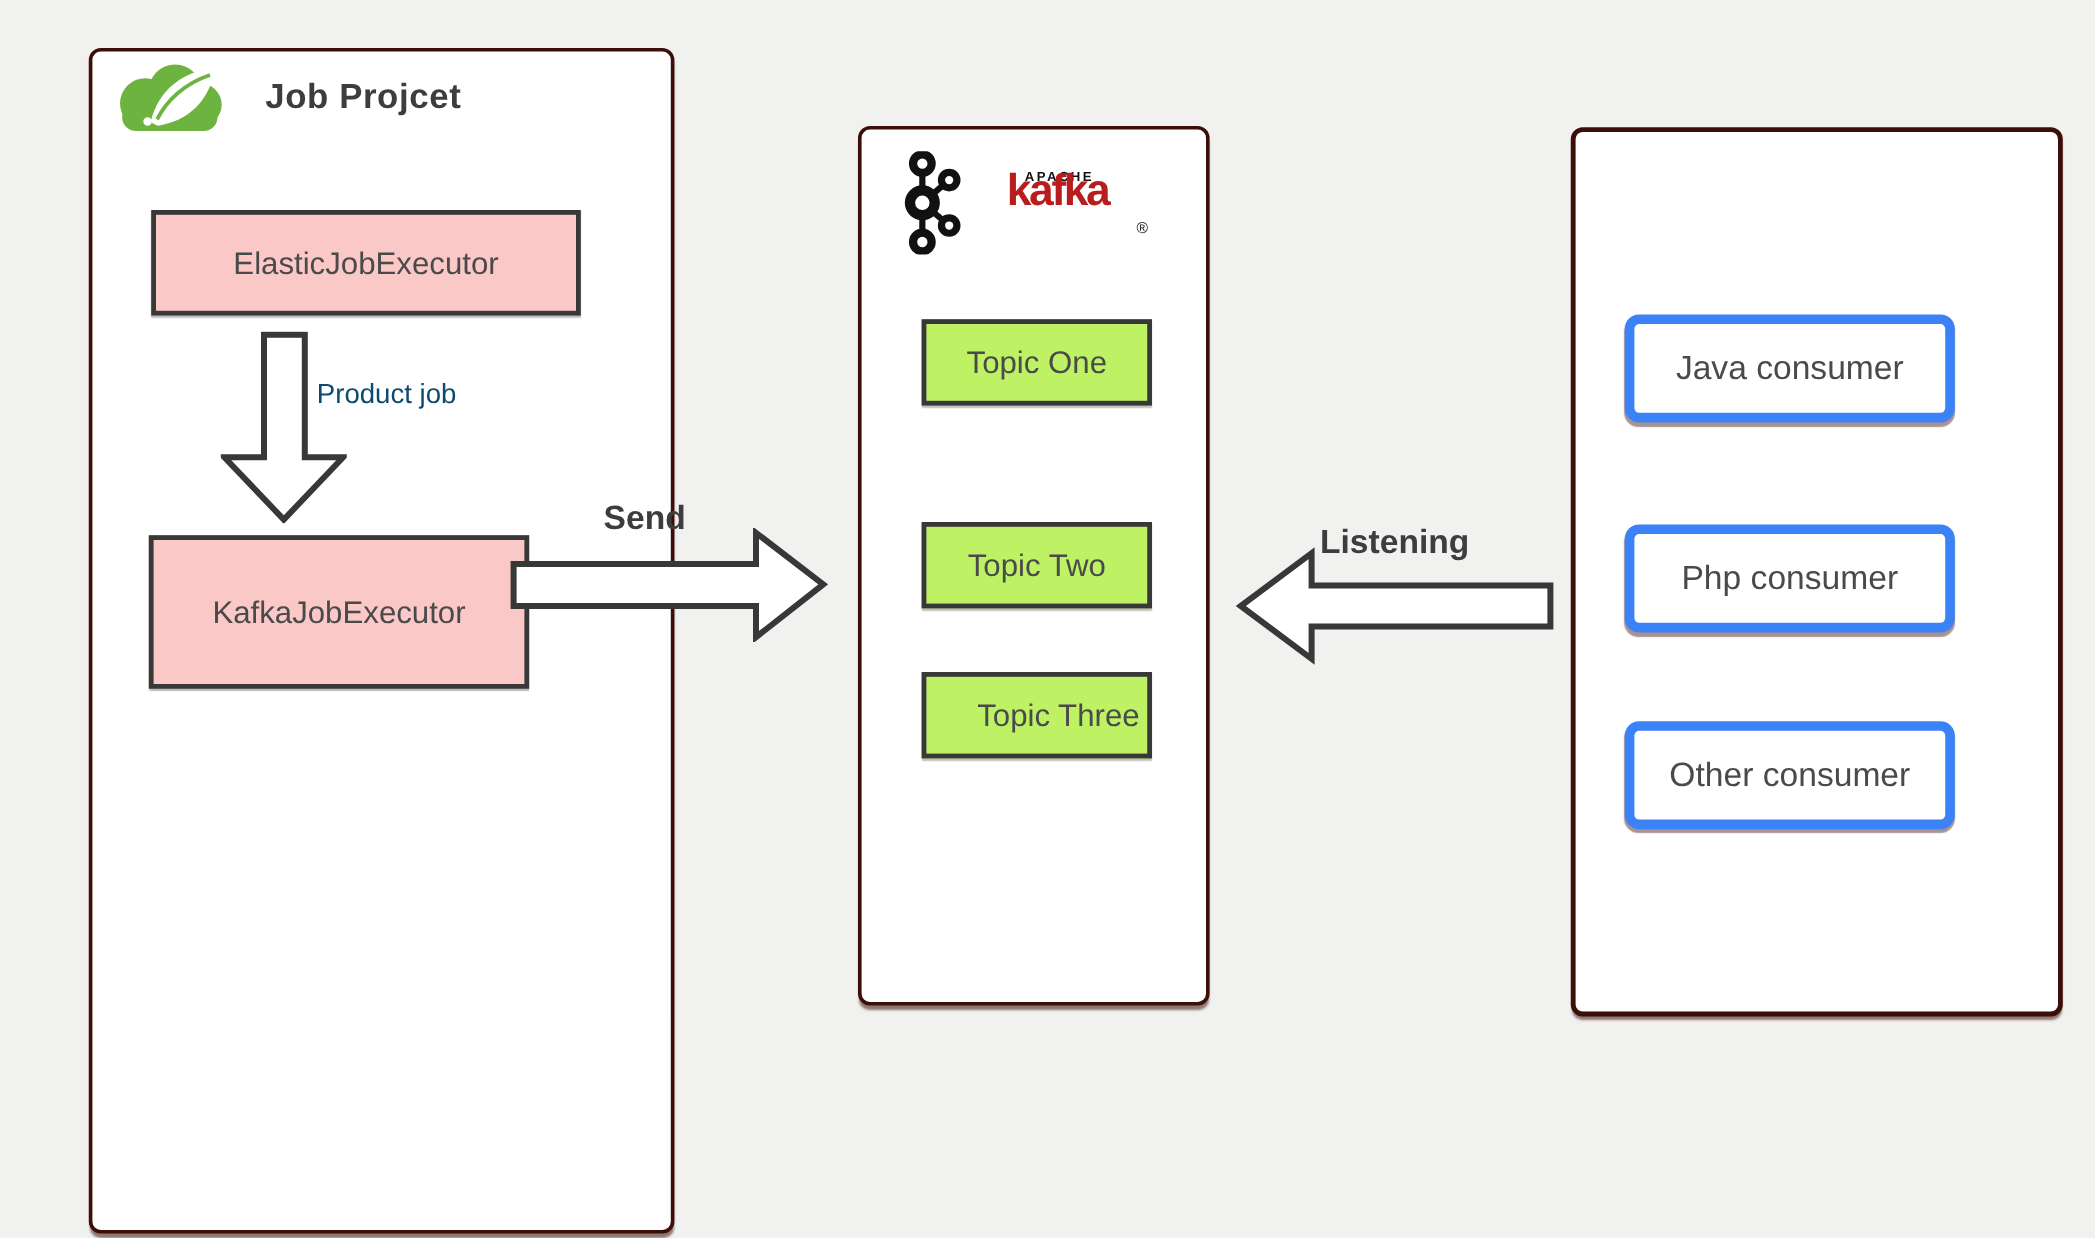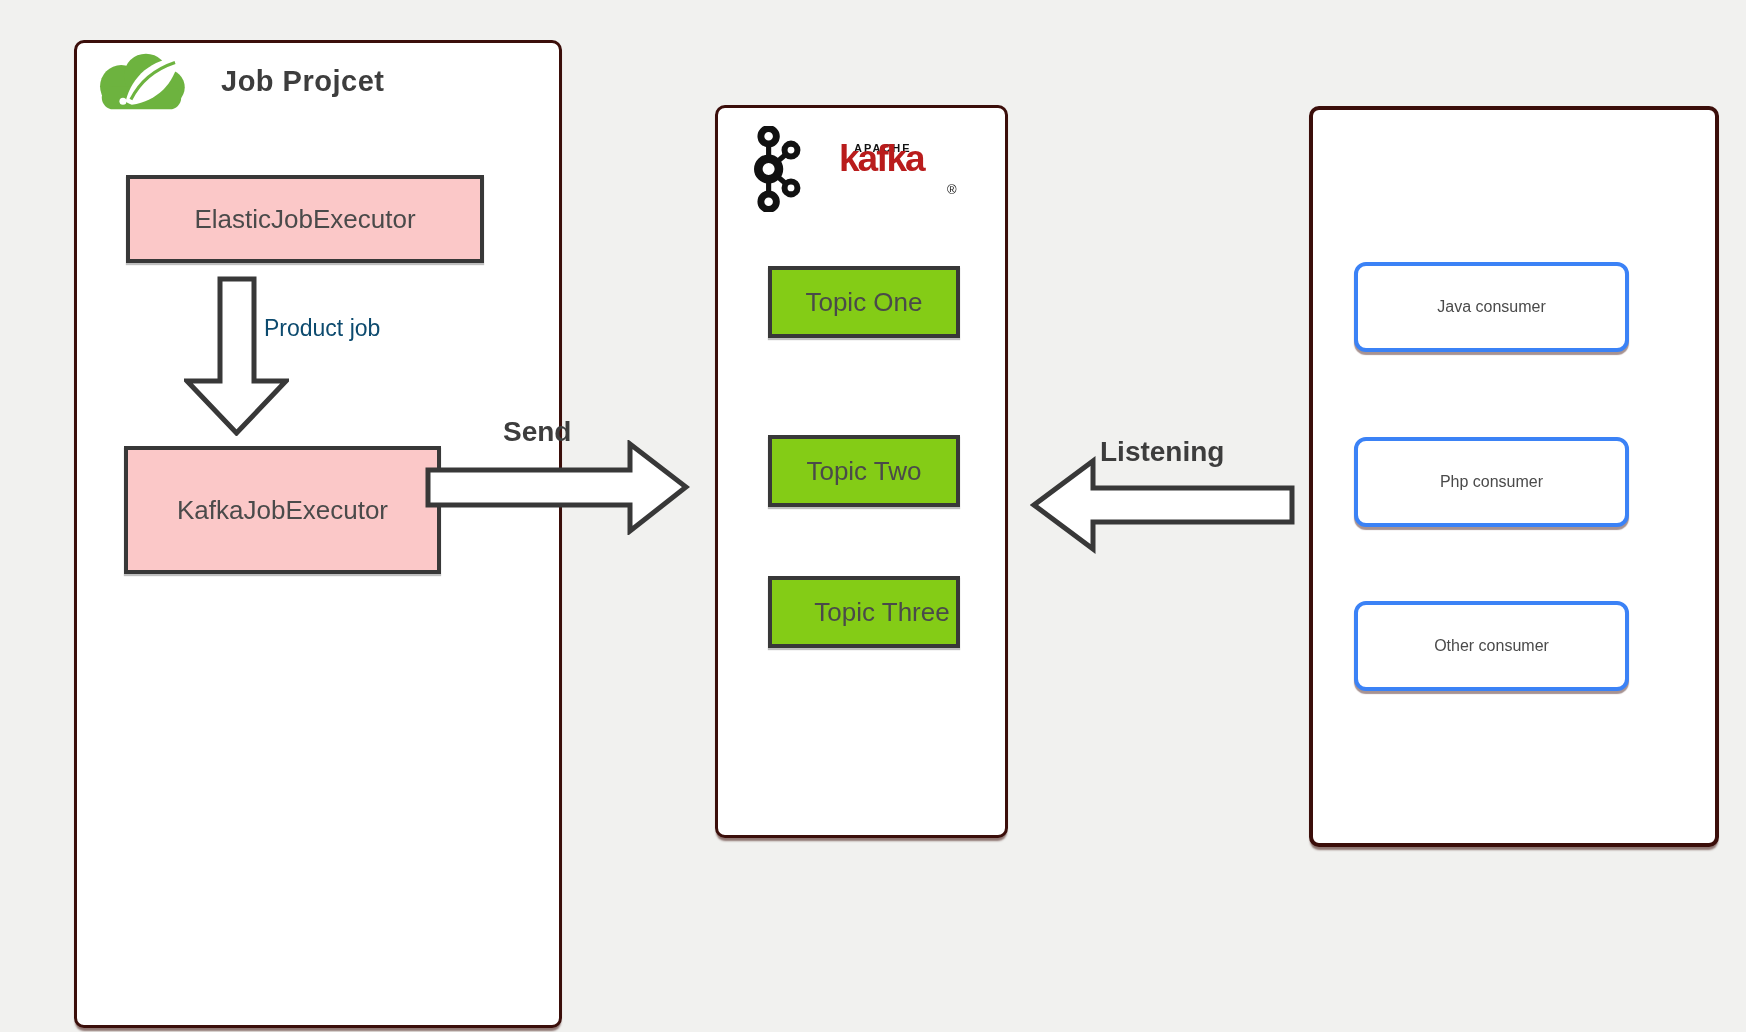--- a/index.html
+++ b/index.html
@@ -35,21 +35,21 @@
 
   .node-box{
     position:absolute;
     border:4px solid #383838;
     display:flex;align-items:center;justify-content:center;
     font-size:26px;color:#4a4a4a;
     box-shadow:0 2px 1px rgba(0,0,0,0.25);
     box-sizing:border-box;
   }
   .pink{background:#fbc8c8;}
-  .green{background:#84cc16;}
+  .green{background:#bef264;}
 
   #elastic-box{left:49px;top:132px;width:358px;height:88px;}
   #kafkaexec-box{left:47px;top:403px;width:317px;height:128px;}
 
   #down-arrow{position:absolute;left:107px;top:233px;}
   #product-label{
     position:absolute;left:187px;top:272px;
     font-size:23px;font-weight:normal;color:#0c4a6e;
   }
 
@@ -66,28 +66,28 @@
     font-size:37px;font-weight:bold;color:#b91c1c;letter-spacing:-2px;
   }
   #kafka-reg{
     position:absolute;left:124px;top:56px;
     font-size:13px;color:#121212;
   }
 
   .topic-box{left:50px;width:192px;height:72px;}
   #topic-one{top:158px;}
   #topic-two{top:327px;text-align:center;}
-  #topic-three{top:468px;padding-left:36px;}
+  #topic-three{top:452px;padding-left:36px;}
 
   .consumer-box{
     position:absolute;left:41px;width:275px;height:90px;
     background:#ffffff;
-    border:4px solid #3b82f6;border-radius:12px;
+    border:8px solid #3b82f6;border-radius:12px;
     display:flex;align-items:center;justify-content:center;
-    font-size:16px;color:#4a4a4a;
+    font-size:28px;color:#4a4a4a;
     box-shadow:0 3px 1px rgba(59,14,10,0.45);
     box-sizing:border-box;
   }
   #consumer-java{top:152px;}
   #consumer-php{top:327px;}
   #consumer-other{top:491px;}
 
   .flow-arrow{position:absolute;}
   #send-arrow{left:425px;top:440px;}
   #listening-arrow{left:1030px;top:455px;}

